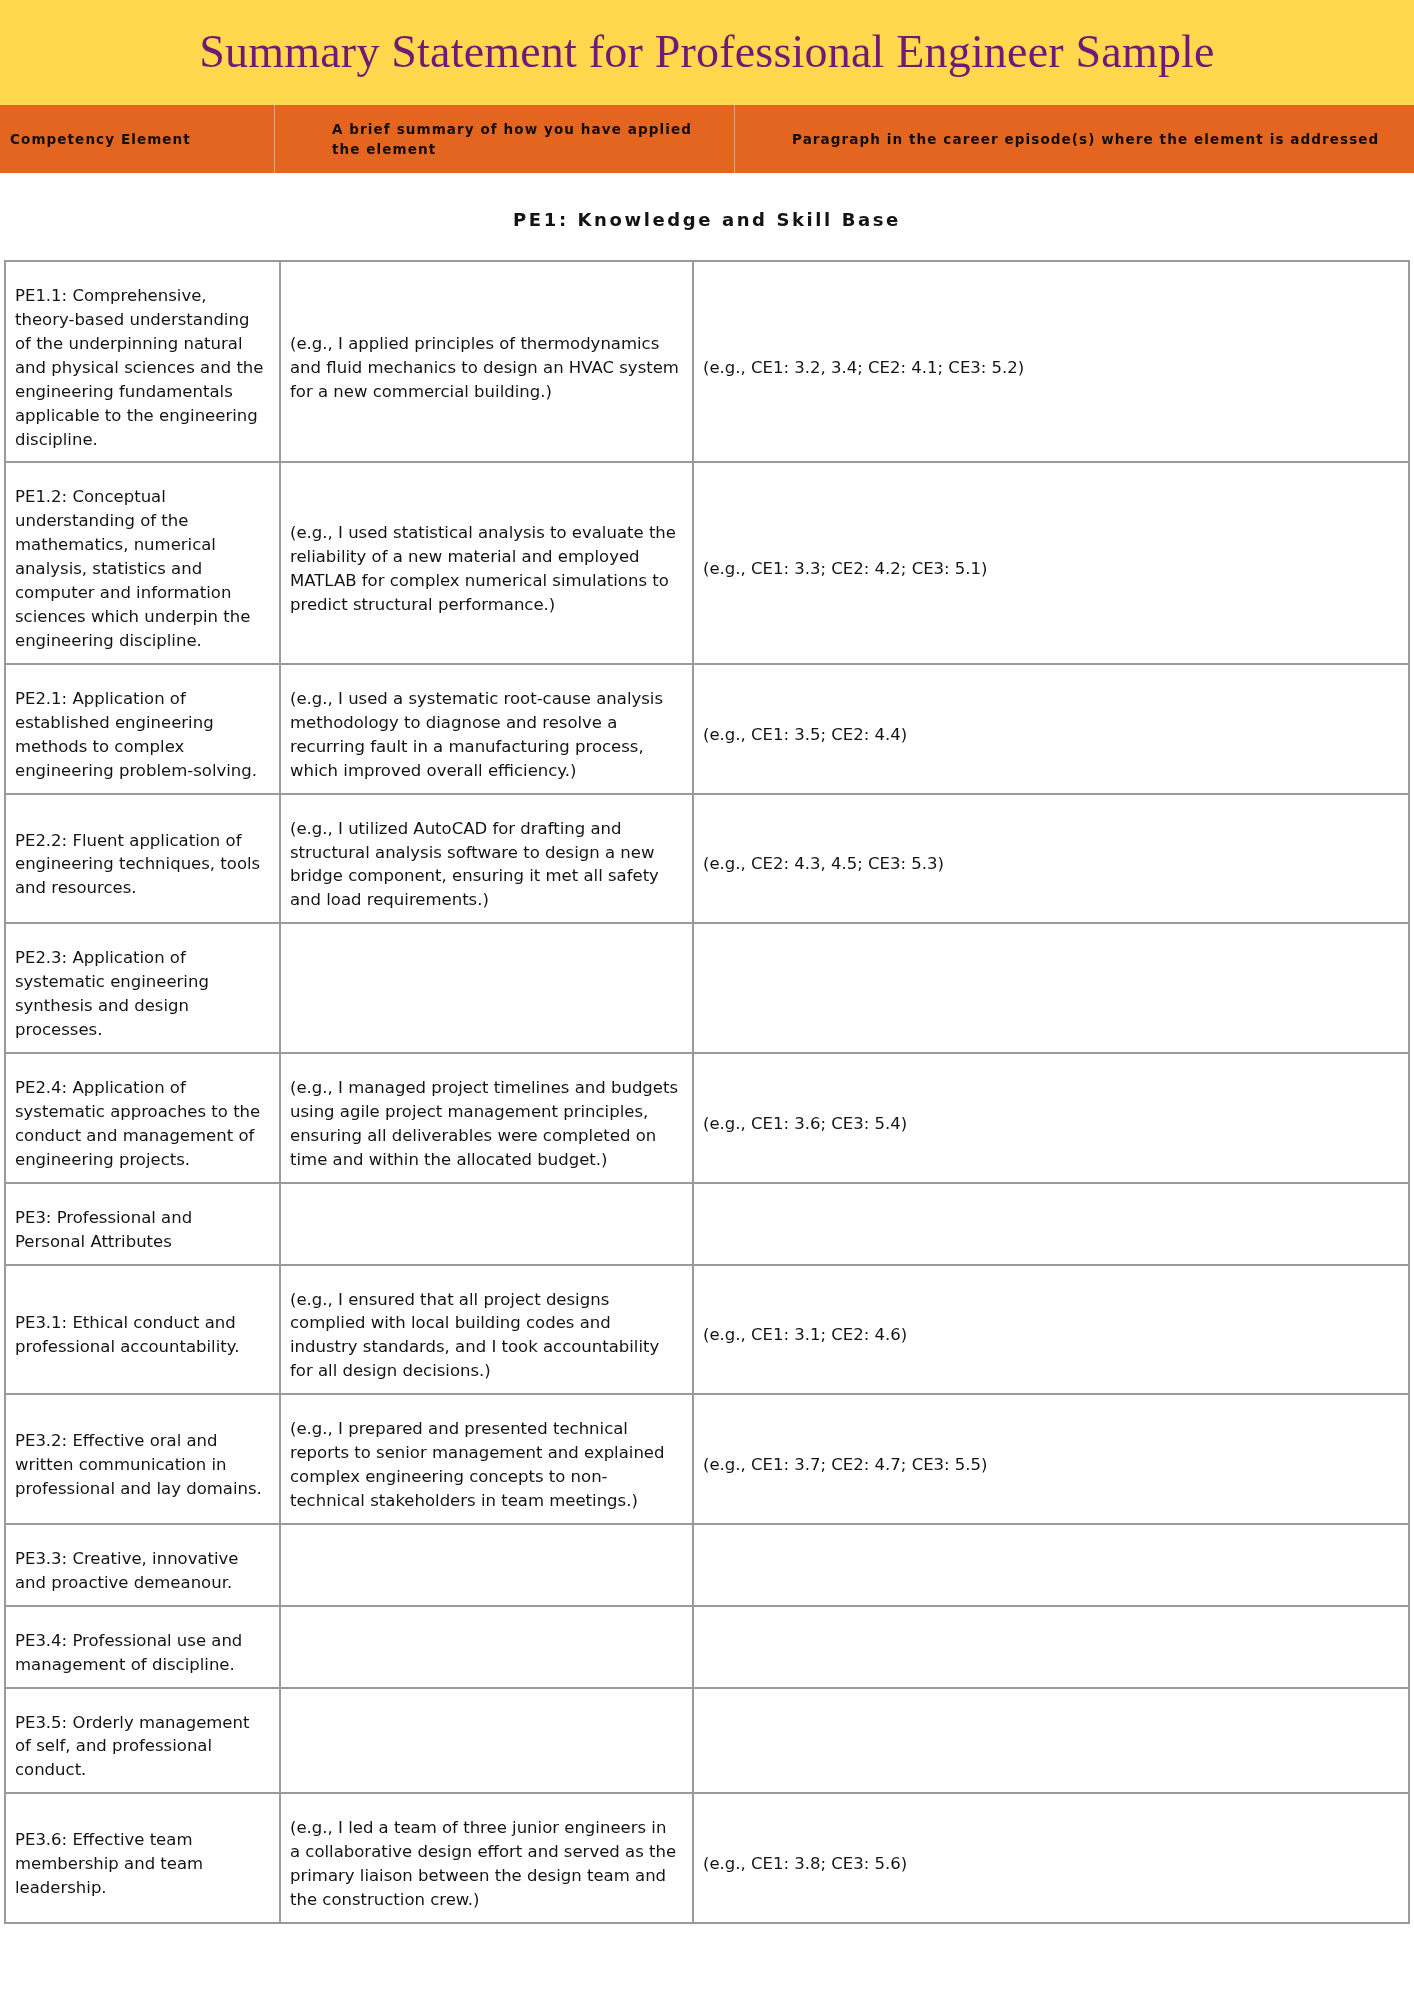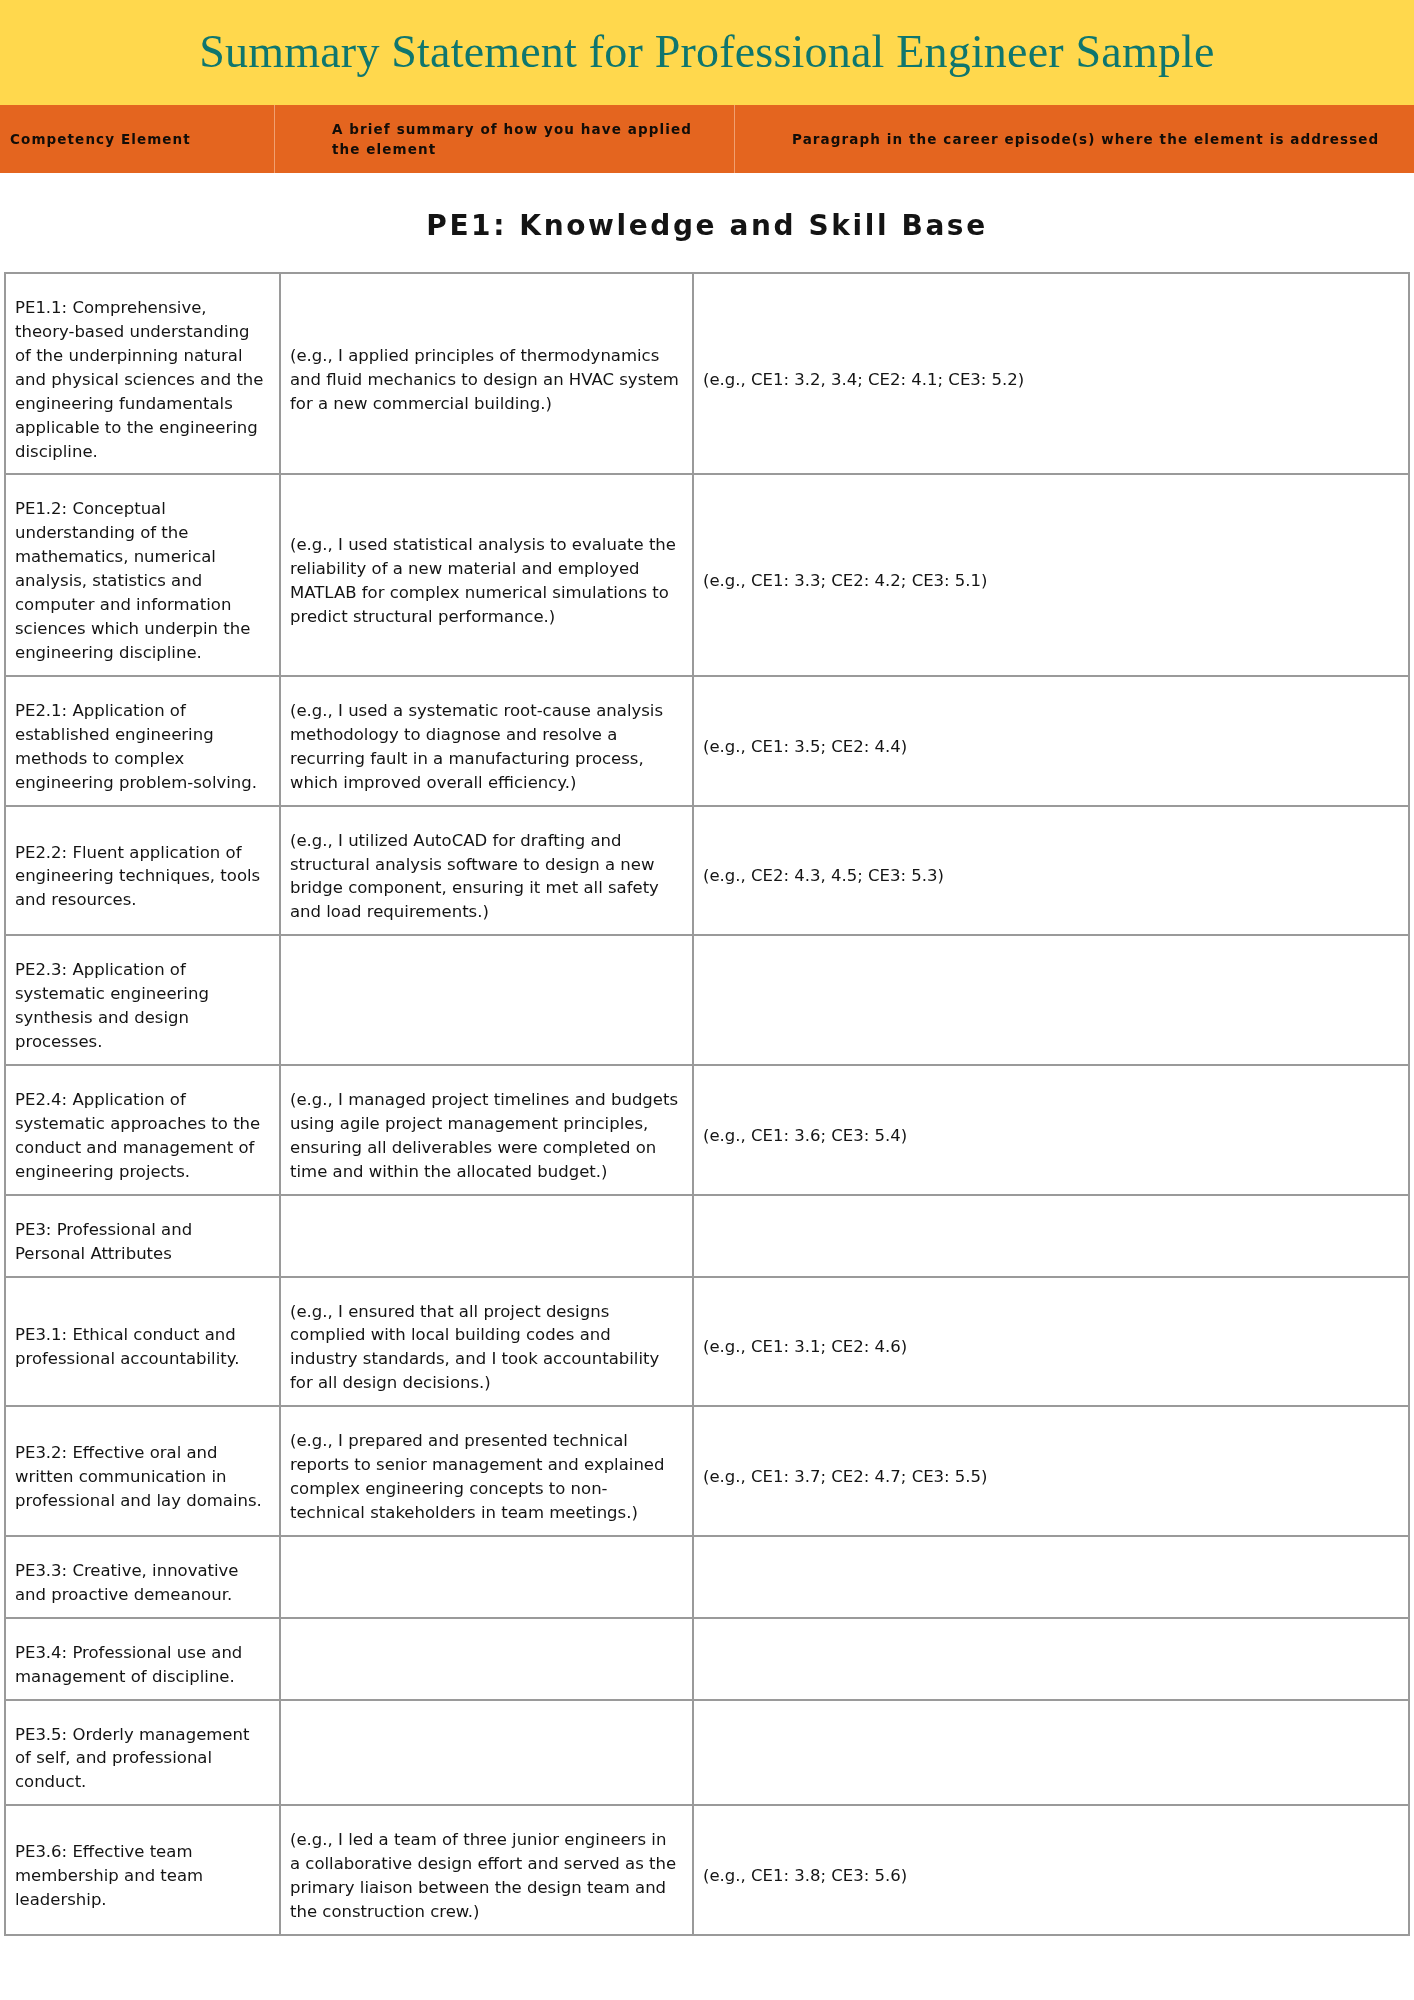--- a/index.html
+++ b/index.html
@@ -22,21 +22,21 @@
     height: 105px;
     display: flex;
     align-items: center;
     justify-content: center;
     box-sizing: border-box;
   }
   .title-text {
     font-family: "Liberation Serif", "DejaVu Serif", serif;
     font-size: 46px;
     font-weight: 400;
-    color: #0f766e;
+    color: #701a75;
     letter-spacing: 0.2px;
     white-space: nowrap;
     line-height: 1.05;
   }
 
   
   .header-band {
     display: flex;
     width: 100%;
     background: #e4651f;
@@ -60,21 +60,21 @@
   .header-cell.c3 { flex: 1 1 auto; padding-right: 12px; }
 
   
   .section-heading-row {
     width: 100%;
     padding: 36px 0 30px 0;
     text-align: center;
     box-sizing: border-box;
   }
   .section-heading {
-    font-size: 28px;
+    font-size: 18px;
     font-weight: 600;
     letter-spacing: 2.6px;
     color: #141414;
   }
 
   
   .grid {
     width: 1404px;
     margin: 0 auto;
     border-collapse: collapse;

